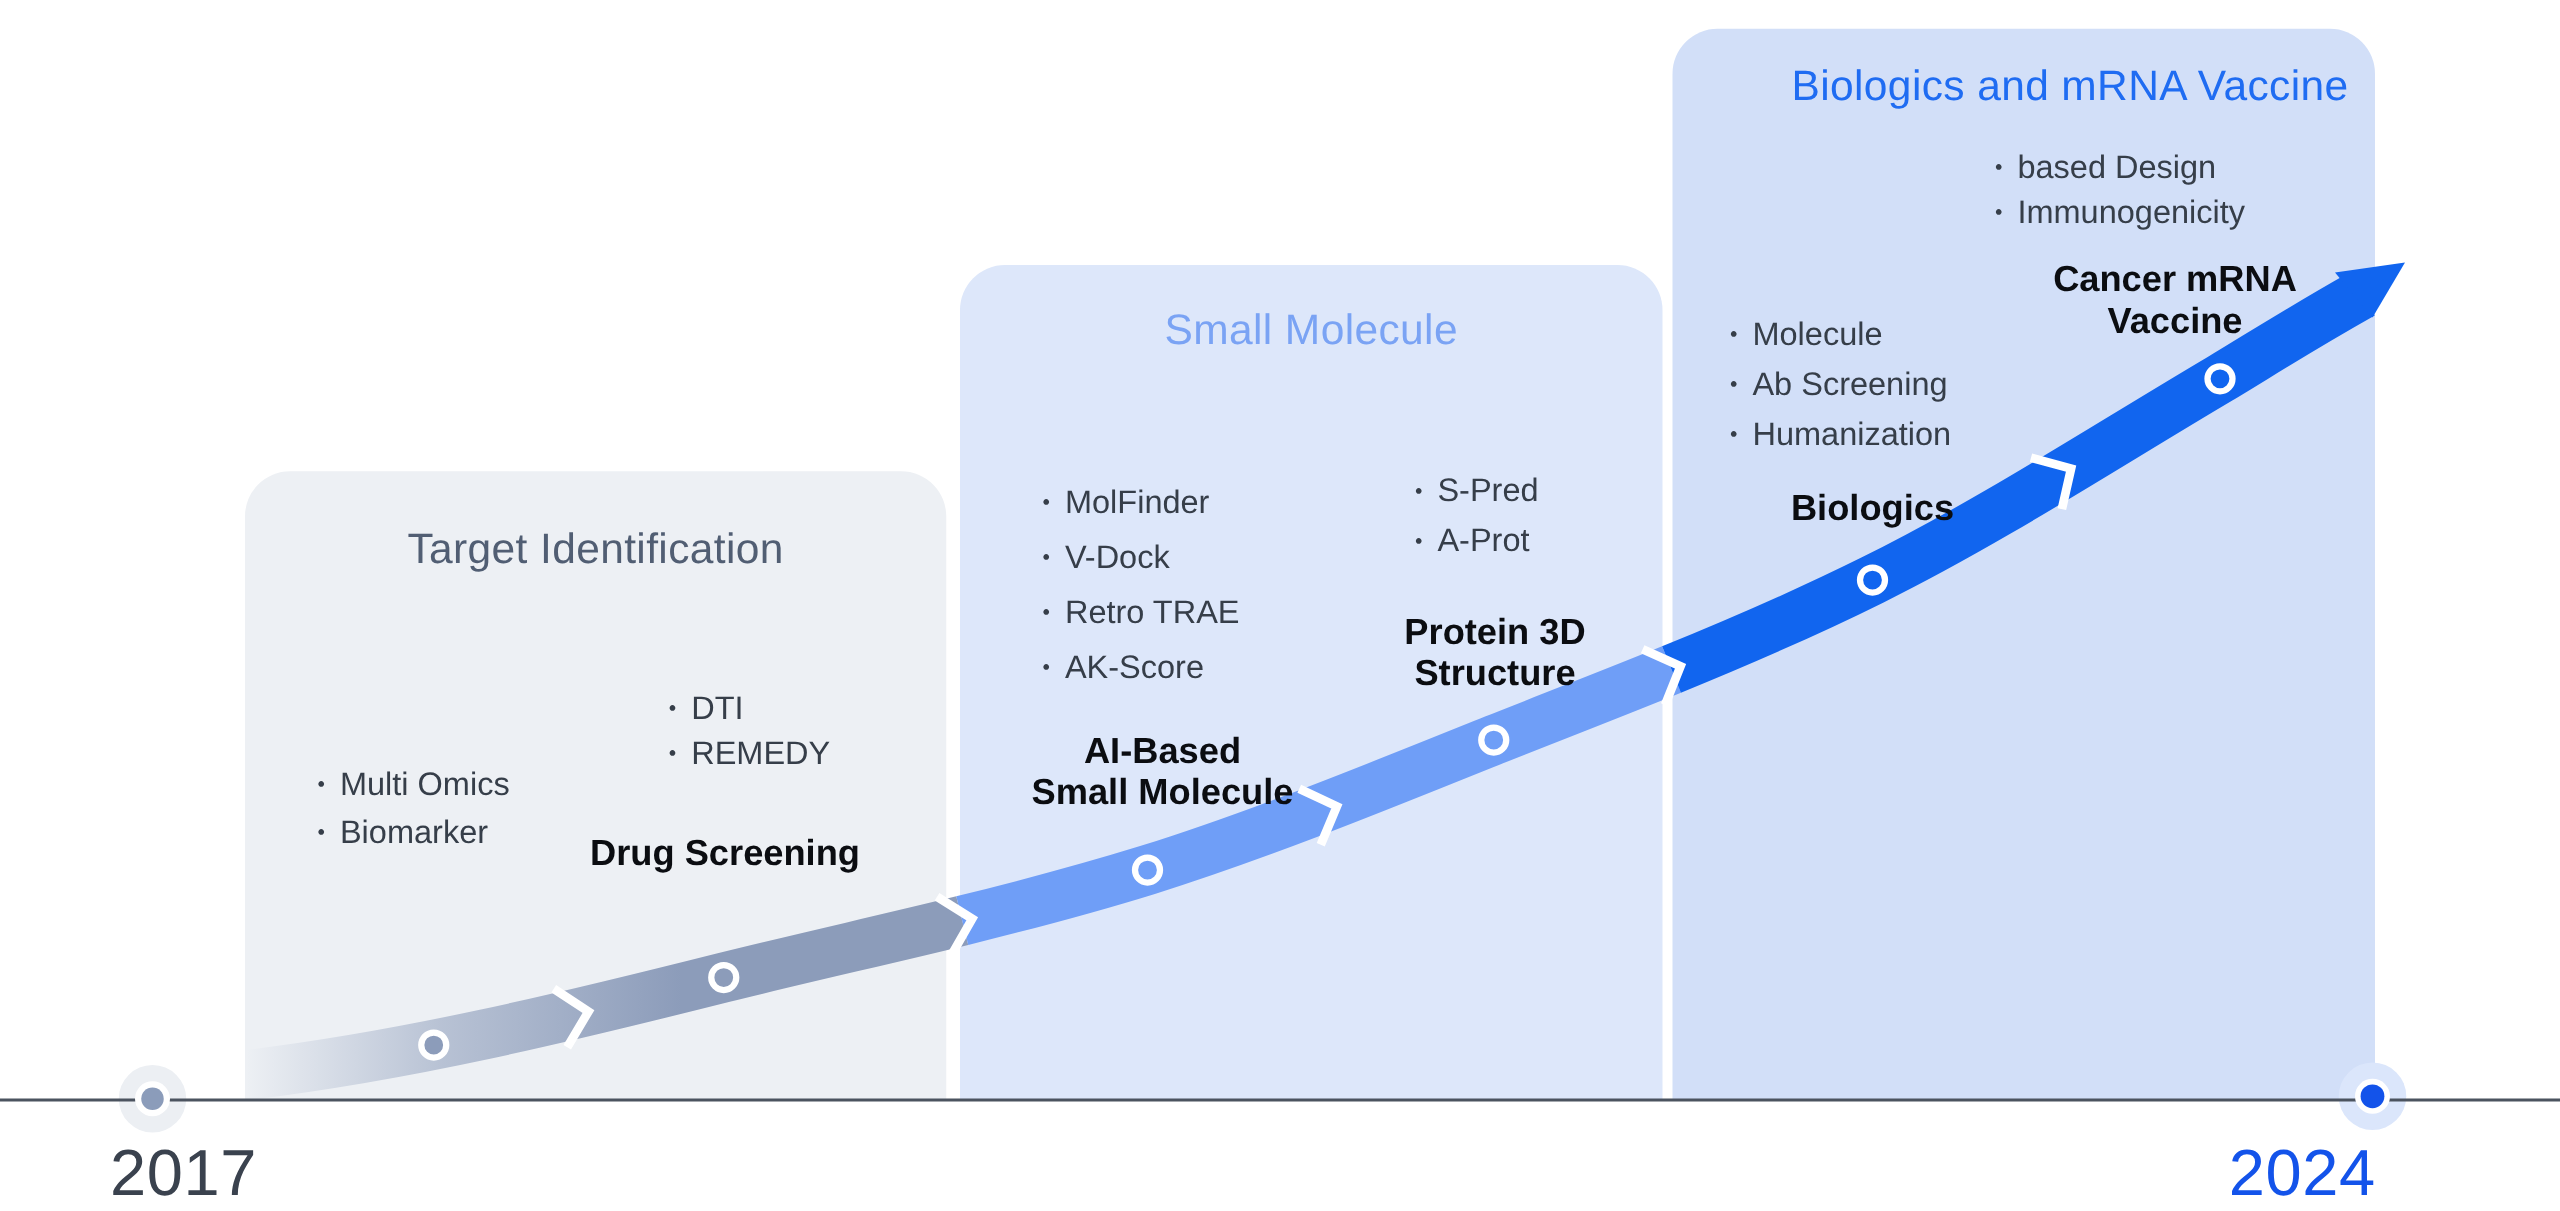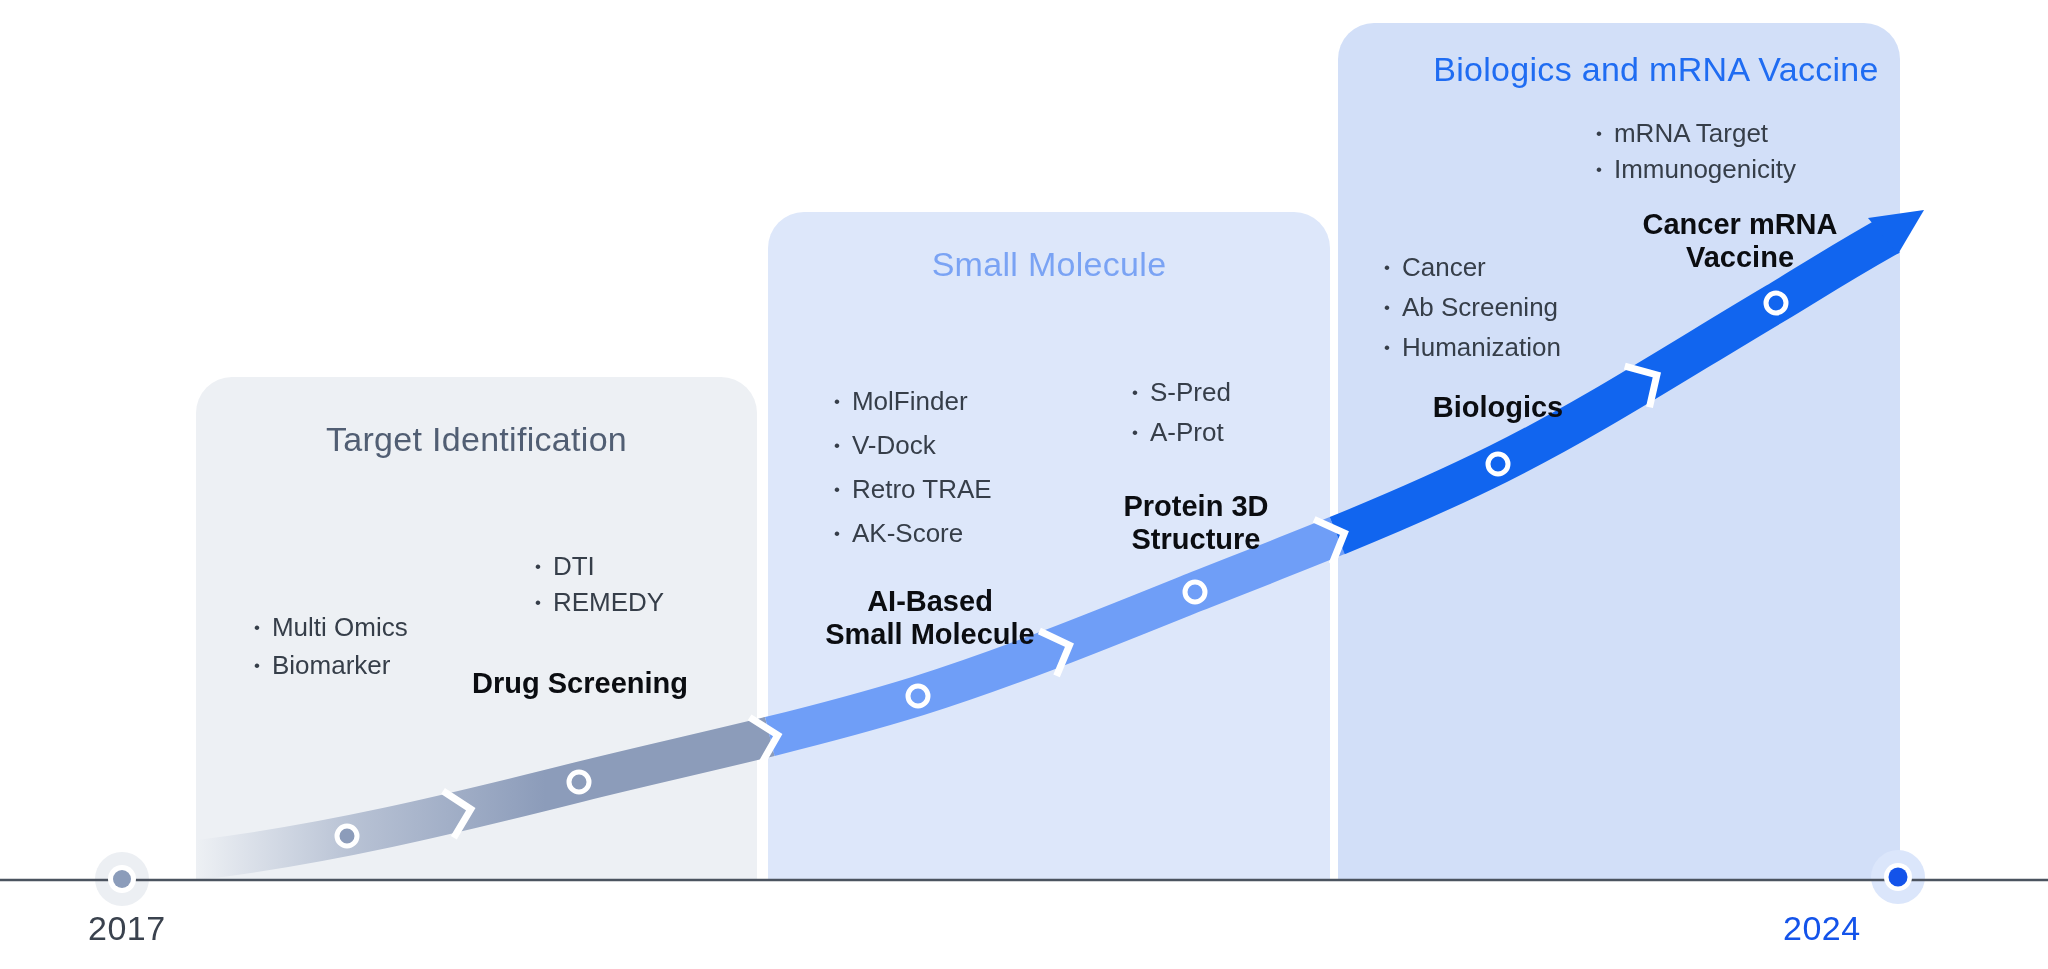--- a/index.html
+++ b/index.html
@@ -35,21 +35,21 @@
     position:absolute;width:340px;text-align:center;font-weight:bold;
     font-size:29px;color:#0b0d11;line-height:33px;
   }
   .milestone span{display:block;}
   #m1{left:166px;top:728px;}
   #m2{left:410px;top:667px;}
   #m3{left:760px;top:585px;}
   #m4{left:1026px;top:490px;}
   #m5{left:1328px;top:391px;}
   #m6{left:1570px;top:208px;}
-  .year{position:absolute;font-size:34px;letter-spacing:.5px;}
+  .year{position:absolute;font-size:52px;letter-spacing:.5px;}
   #year-start{left:88px;top:909px;color:#3a424e;}
   #year-end{left:1783px;top:909px;color:#1353ea;}
 </style>
 </head>
 <body>
 
 <div class="panel" id="panel1"></div>
 <div class="panel" id="panel2"></div>
 <div class="panel" id="panel3"></div>
 
@@ -109,26 +109,26 @@
   <div class="bullet">MolFinder</div>
   <div class="bullet">V-Dock</div>
   <div class="bullet">Retro TRAE</div>
   <div class="bullet">AK-Score</div>
 </div>
 <div class="bullets" id="g2b">
   <div class="bullet">S-Pred</div>
   <div class="bullet">A-Prot</div>
 </div>
 <div class="bullets" id="g3a">
-  <div class="bullet">Cancer</div>
+  <div class="bullet">Molecule</div>
   <div class="bullet">Ab Screening</div>
   <div class="bullet">Humanization</div>
 </div>
 <div class="bullets" id="g3b">
-  <div class="bullet">mRNA Target</div>
+  <div class="bullet">based Design</div>
   <div class="bullet">Immunogenicity</div>
 </div>
 
 <div class="milestone" id="m1">
 </div>
 <div class="milestone" id="m2">
   <span>Drug Screening</span>
 </div>
 <div class="milestone" id="m3">
   <span>AI-Based</span>

